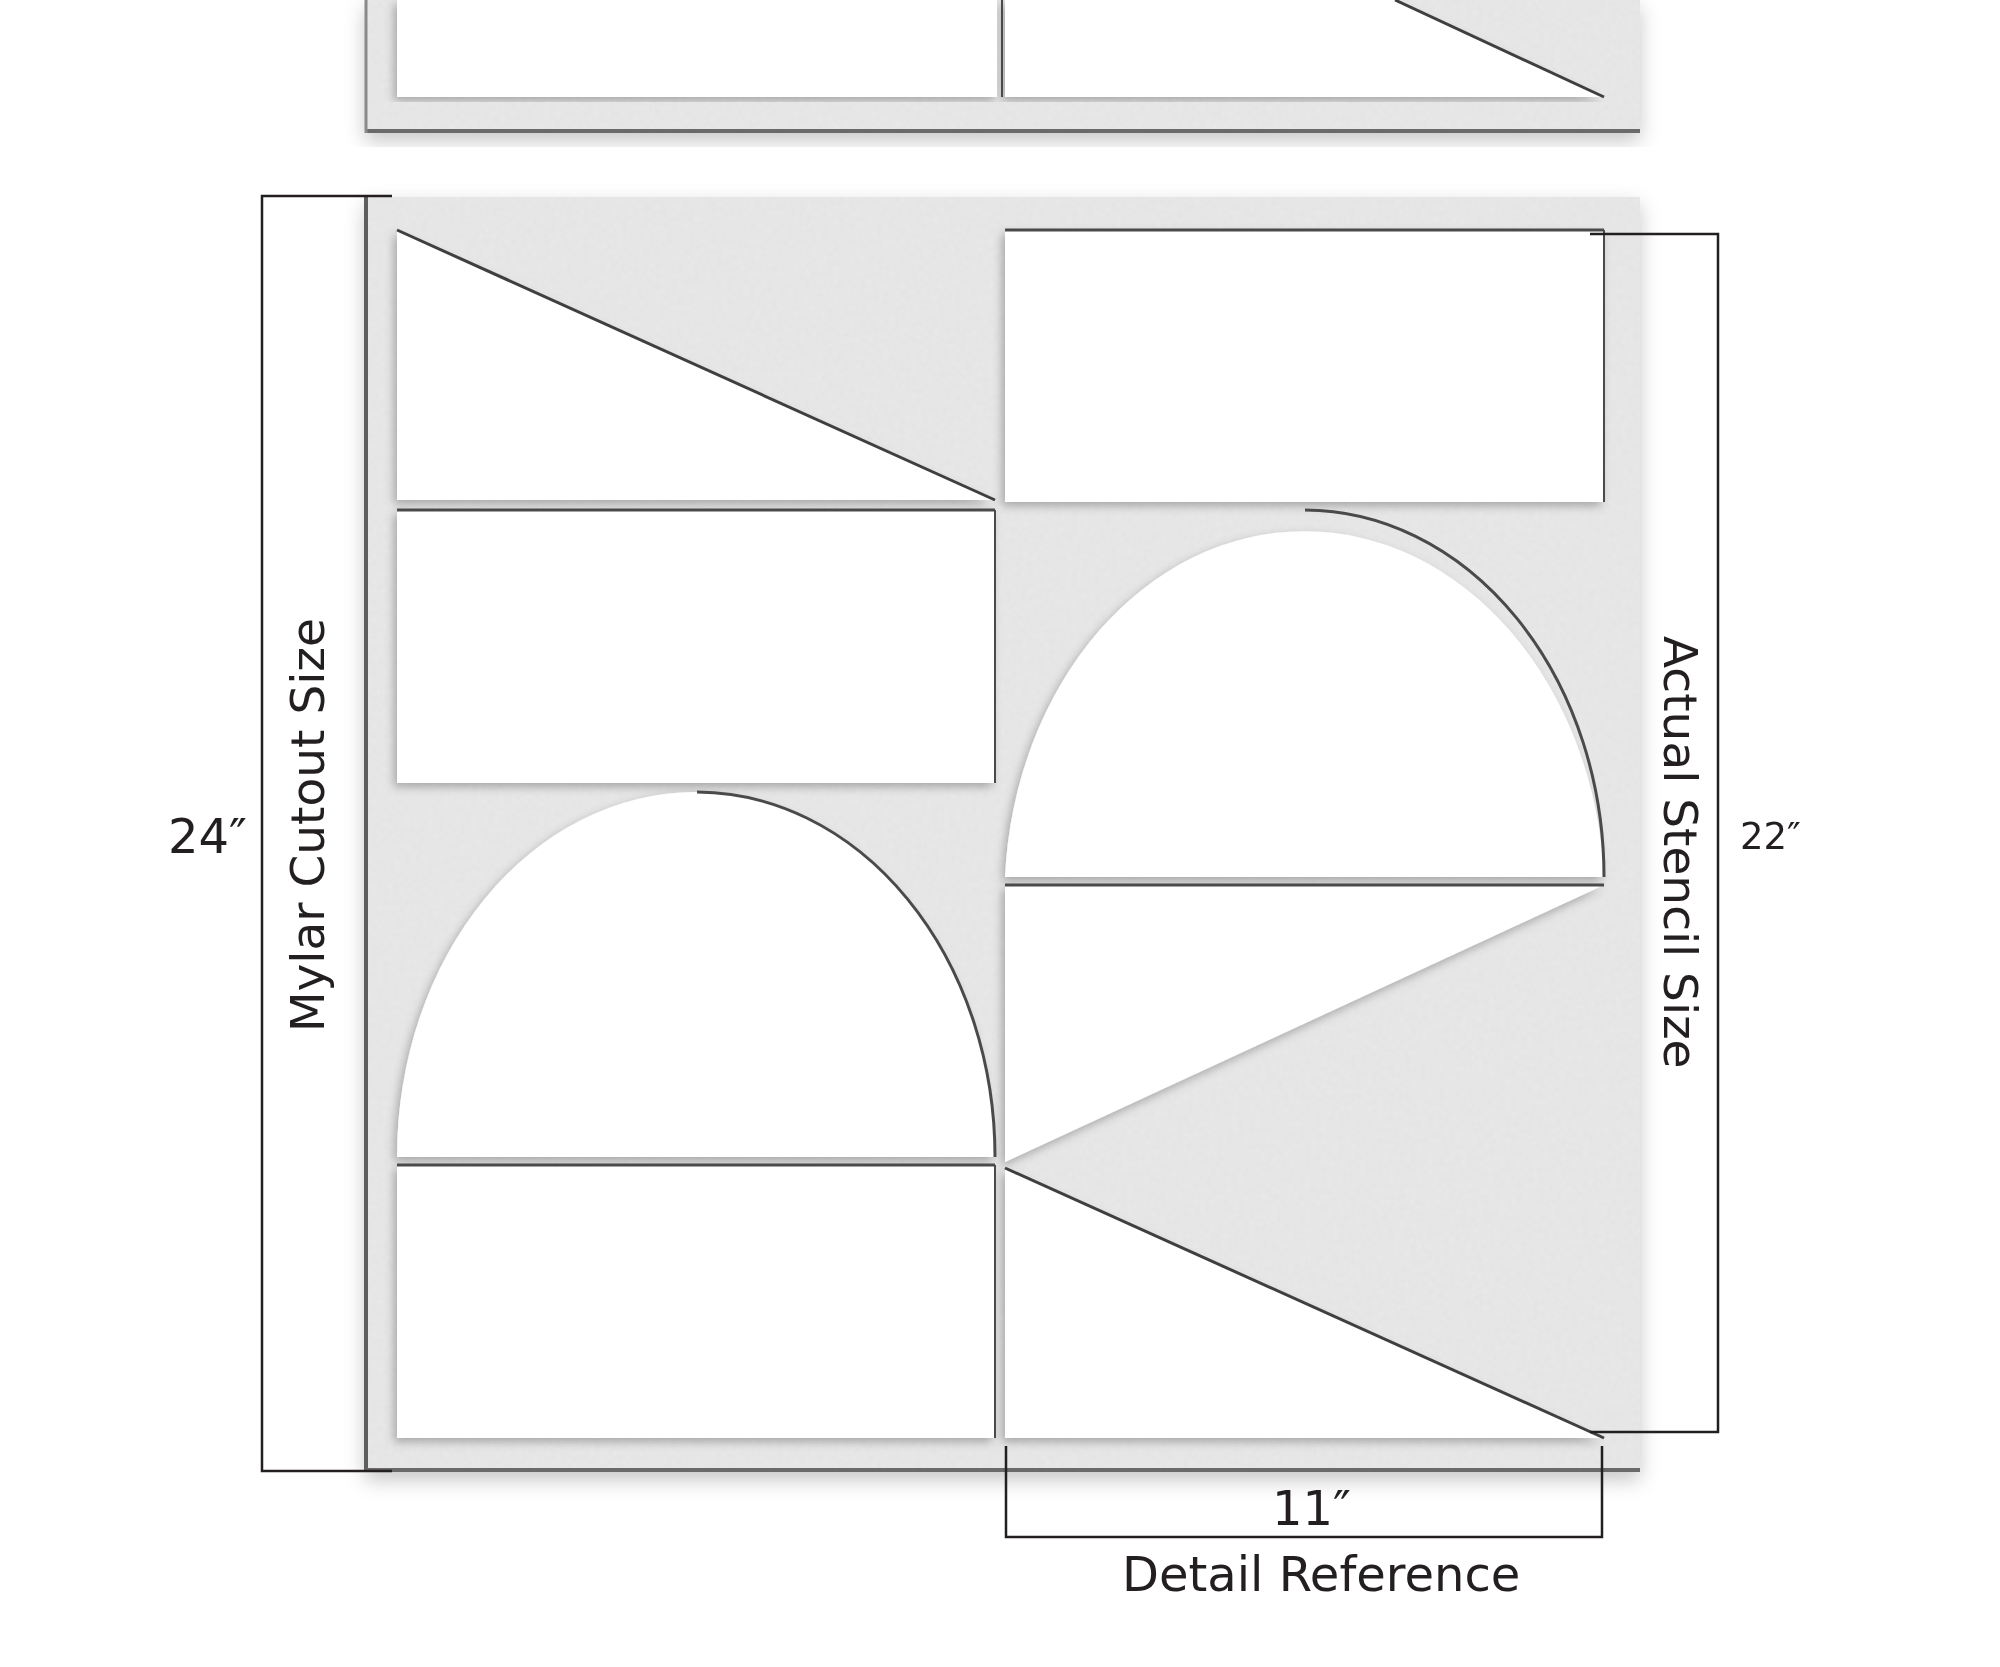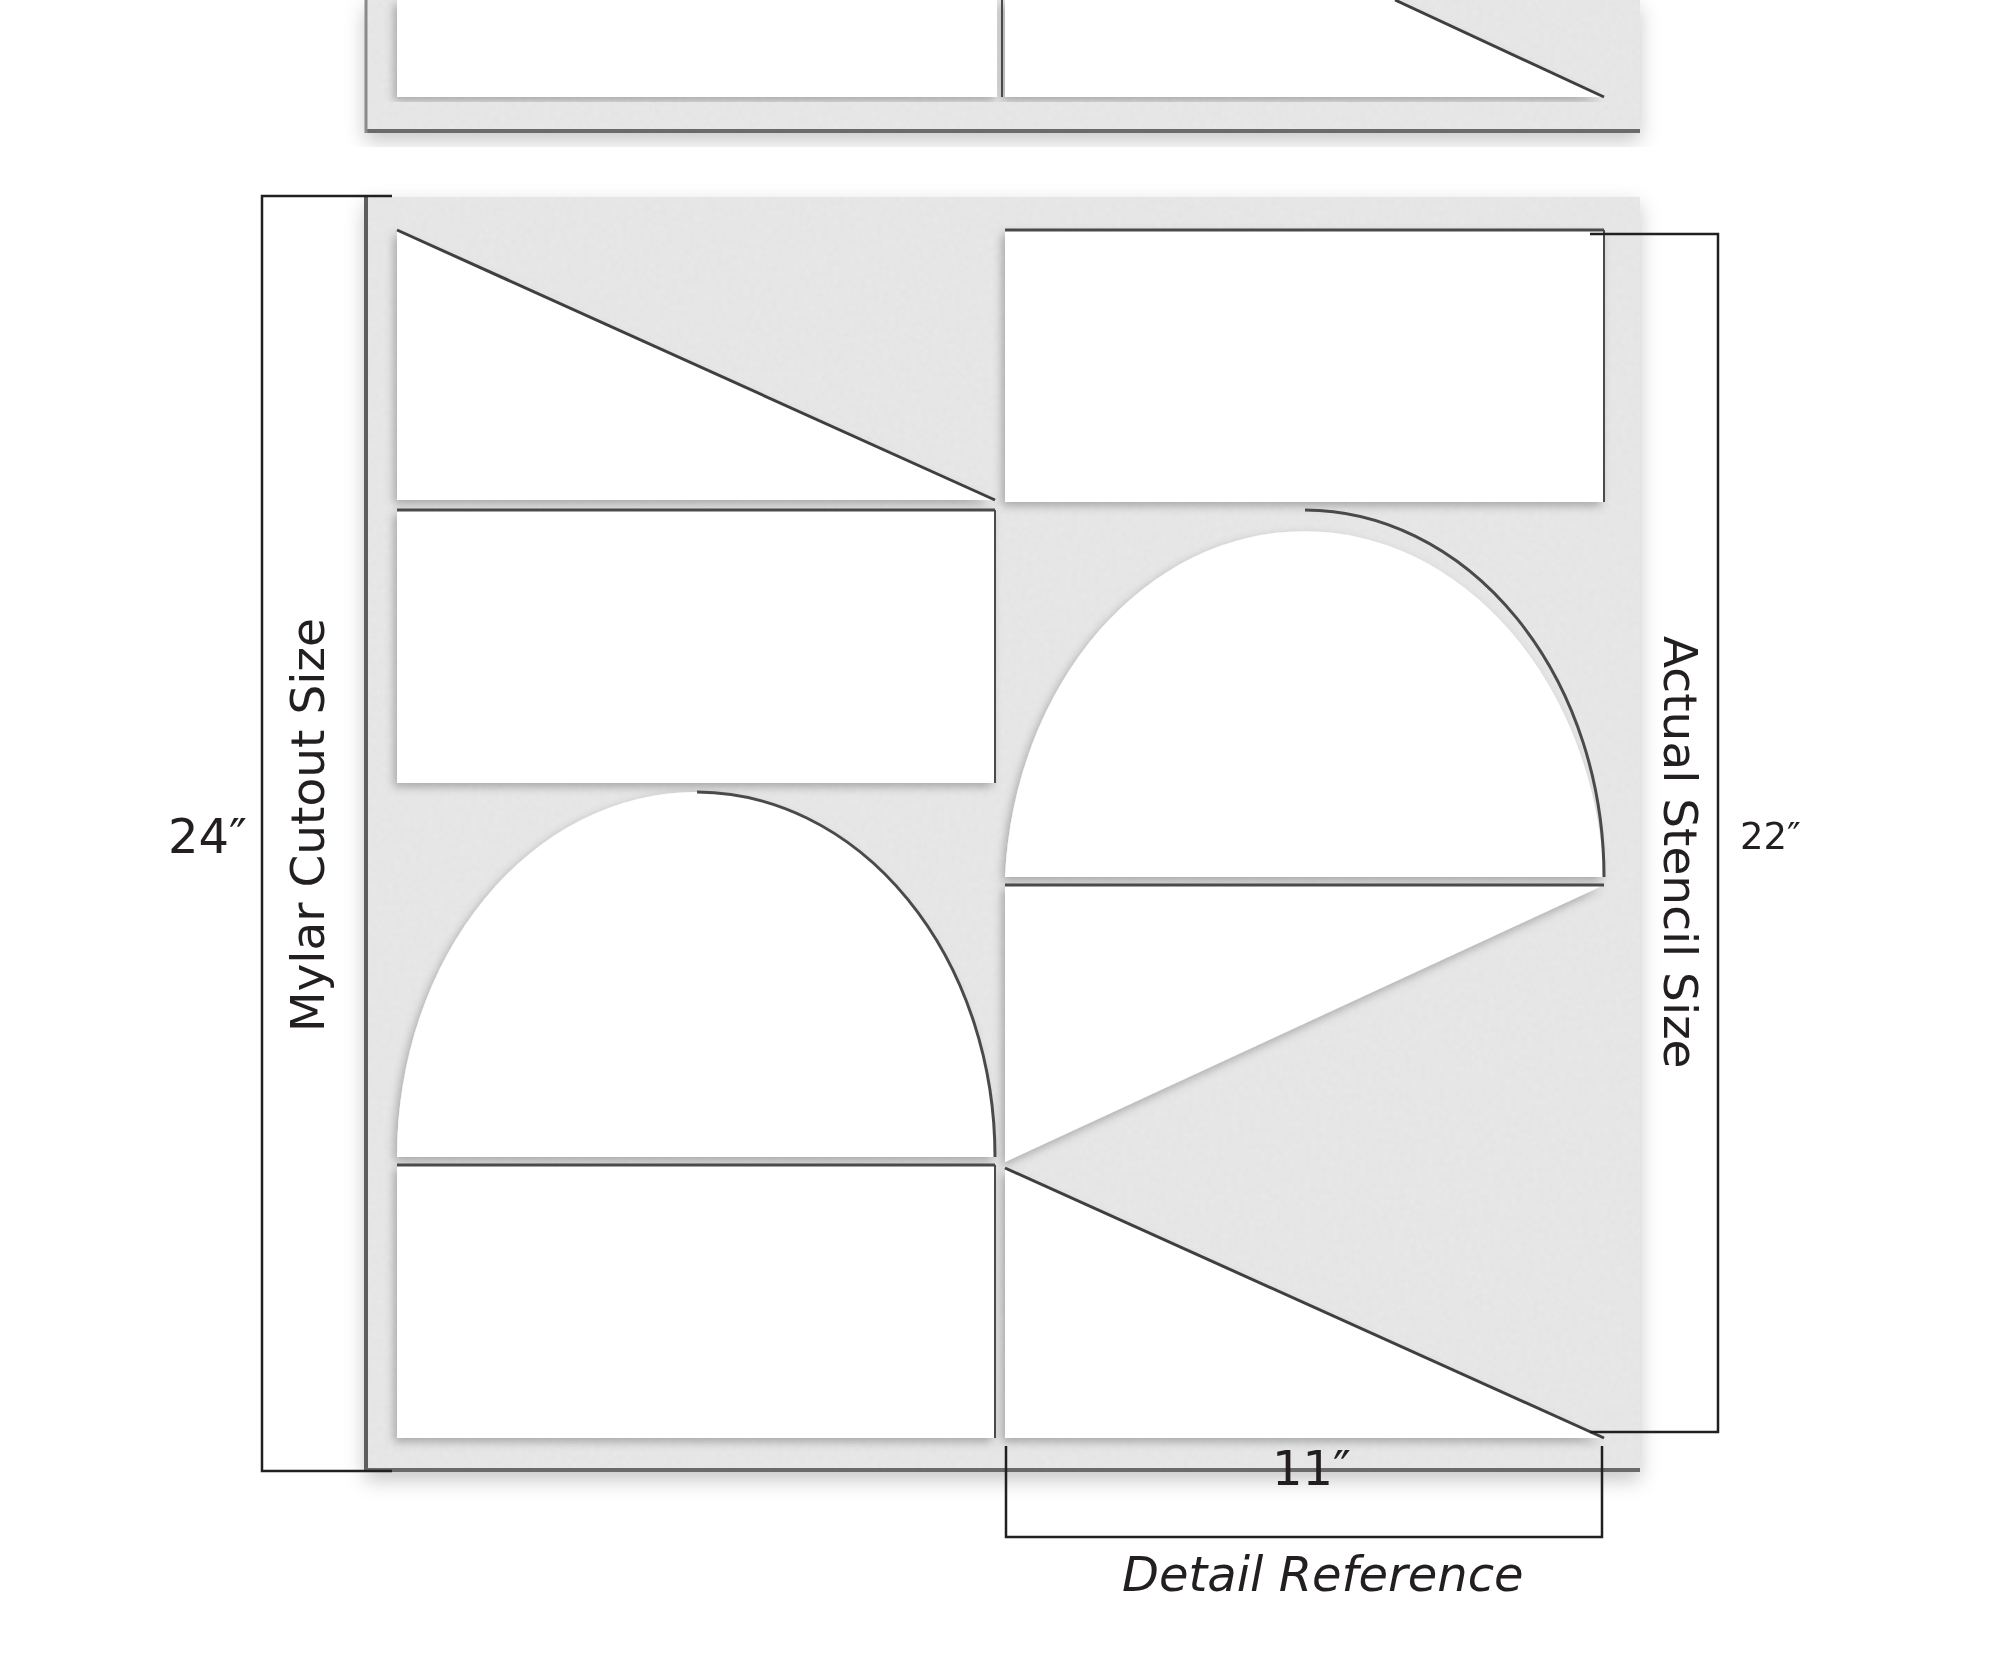--- a/index.html
+++ b/index.html
@@ -81,15 +81,15 @@
     </g>
   </svg>
 
   
   <div class="label" style="left:168px; top:812px; font-size:48px;">24″</div>
   <div class="label rot-ccw" style="left:284px; top:1032px; font-size:47px;">Mylar Cutout Size</div>
 
   <div class="label rot-cw" style="left:1704px; top:636px; font-size:47px;">Actual Stencil Size</div>
   <div class="label" style="left:1740px; top:818px; font-size:37px;">22″</div>
 
-  <div class="label" style="left:1272px; top:1444px; font-size:48px;text-align:center;">11″</div>
-  <div class="label" style="left:1122px; top:1550px; font-size:48px;font-style:italic;">Detail Reference</div>
+  <div class="label" style="left:1272px; top:1484px; font-size:48px;text-align:center;">11″</div>
+  <div class="label" style="left:1122px; top:1550px; font-size:48px;">Detail Reference</div>
 </div>
 
 </body></html>

